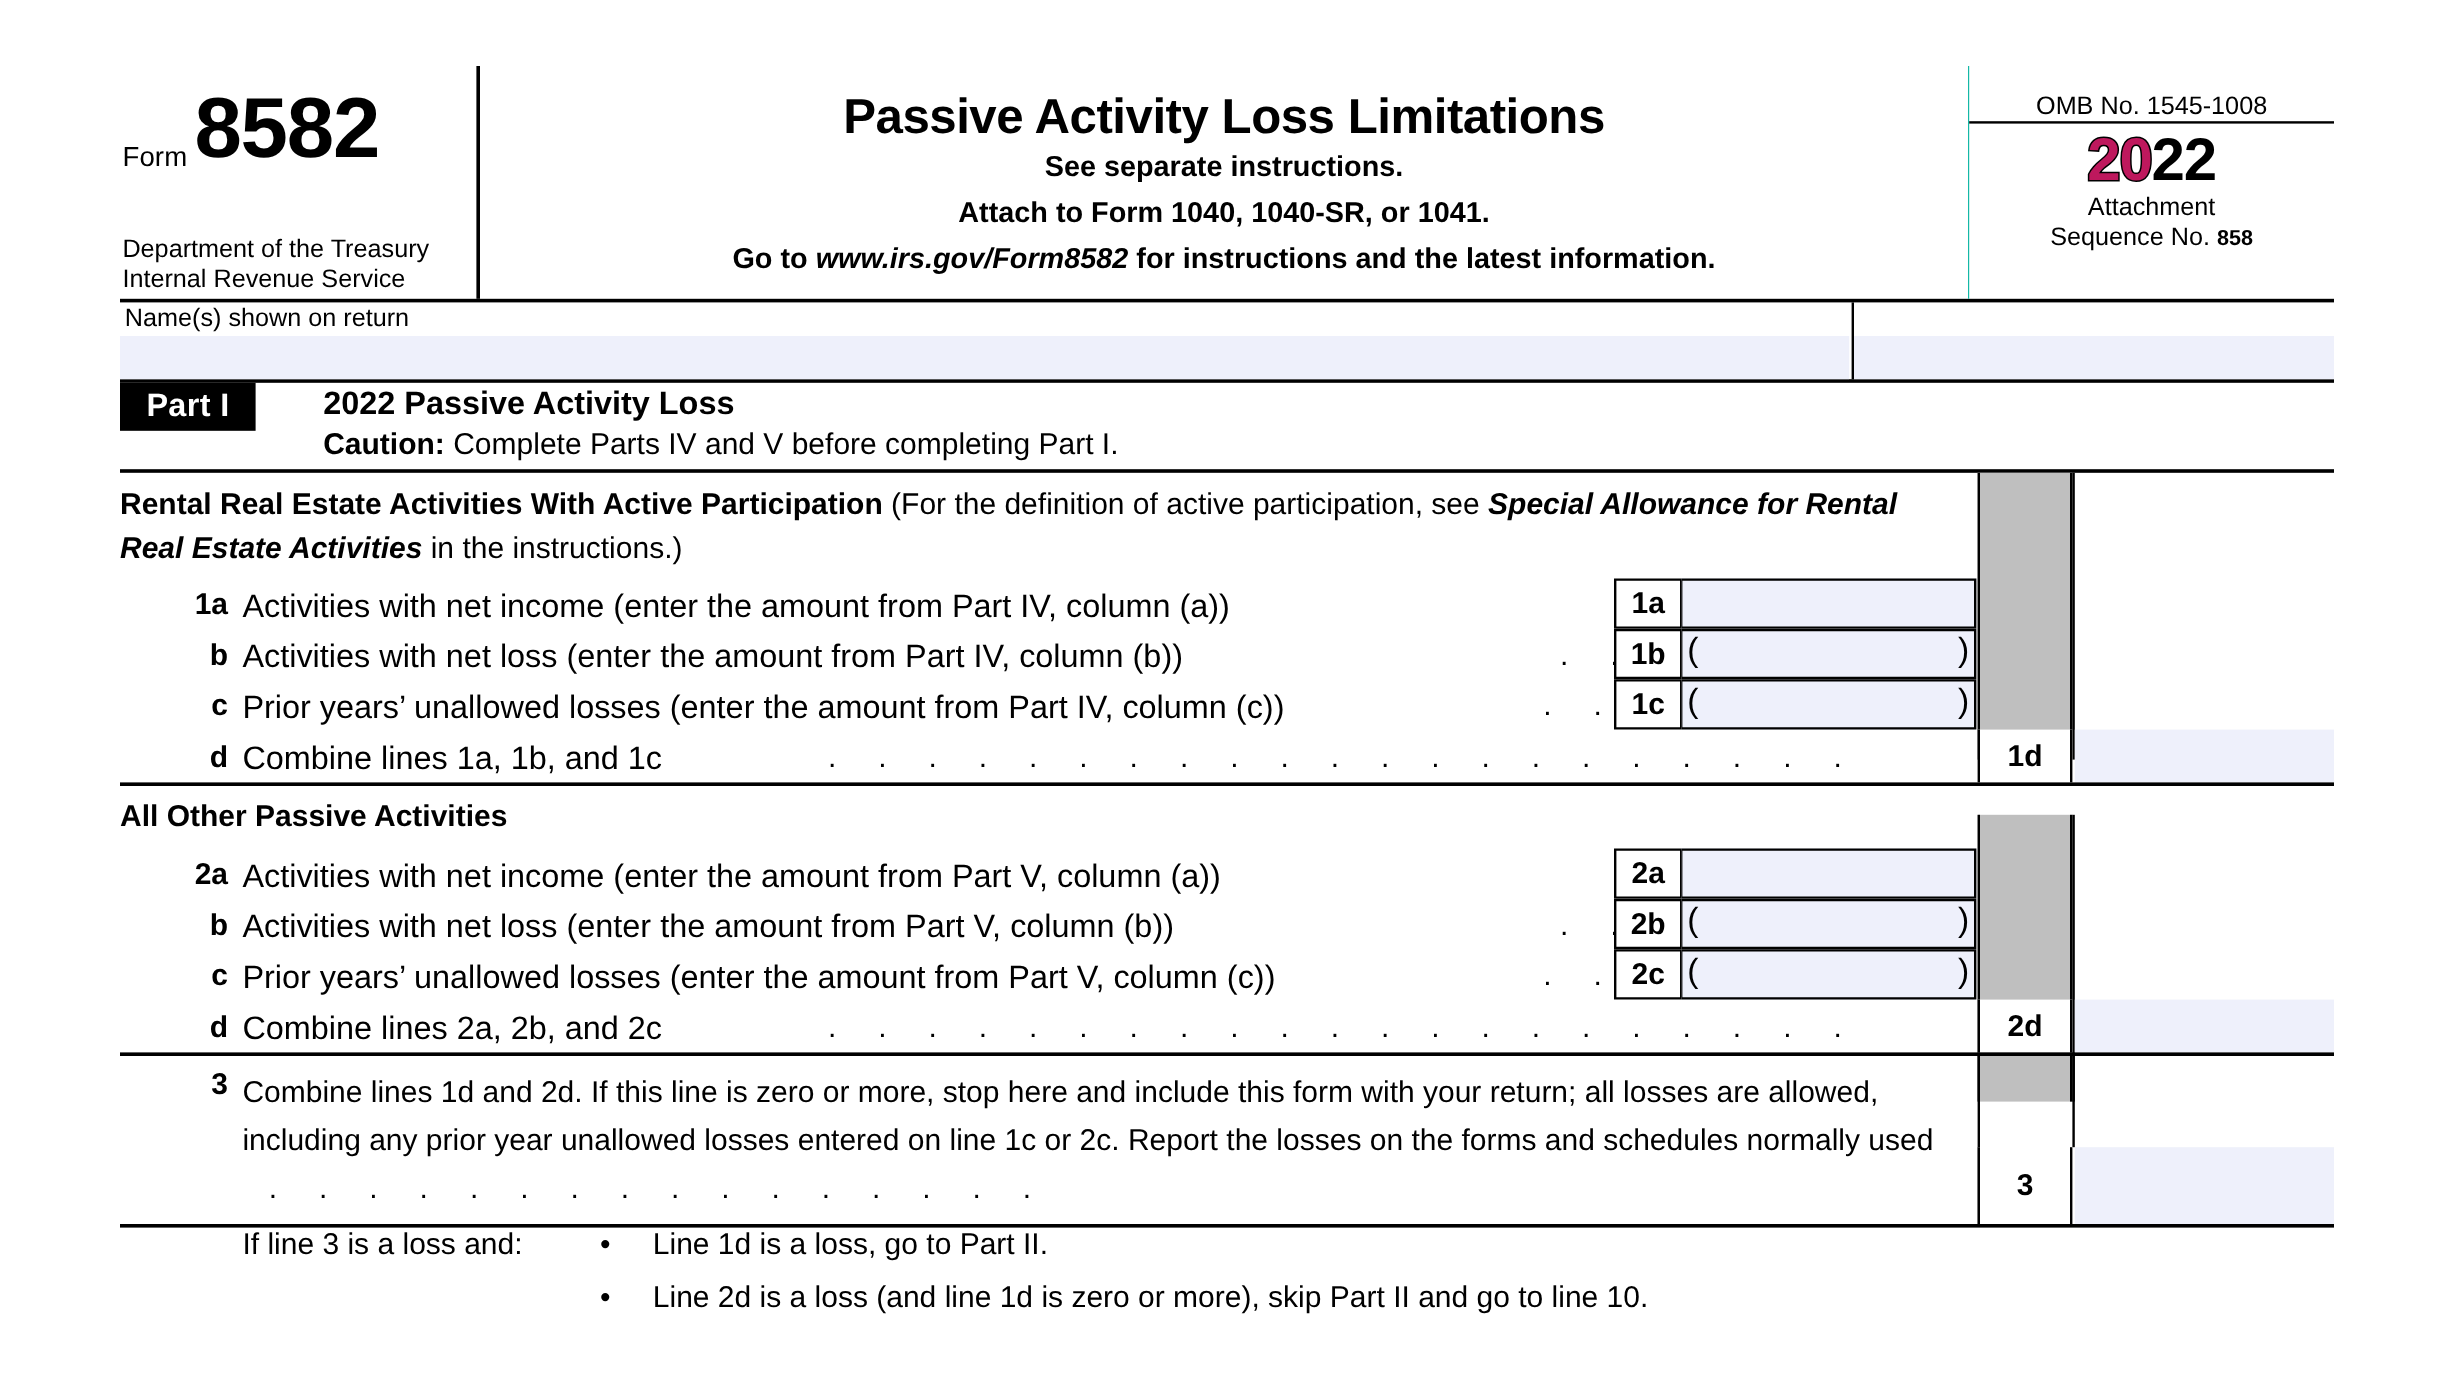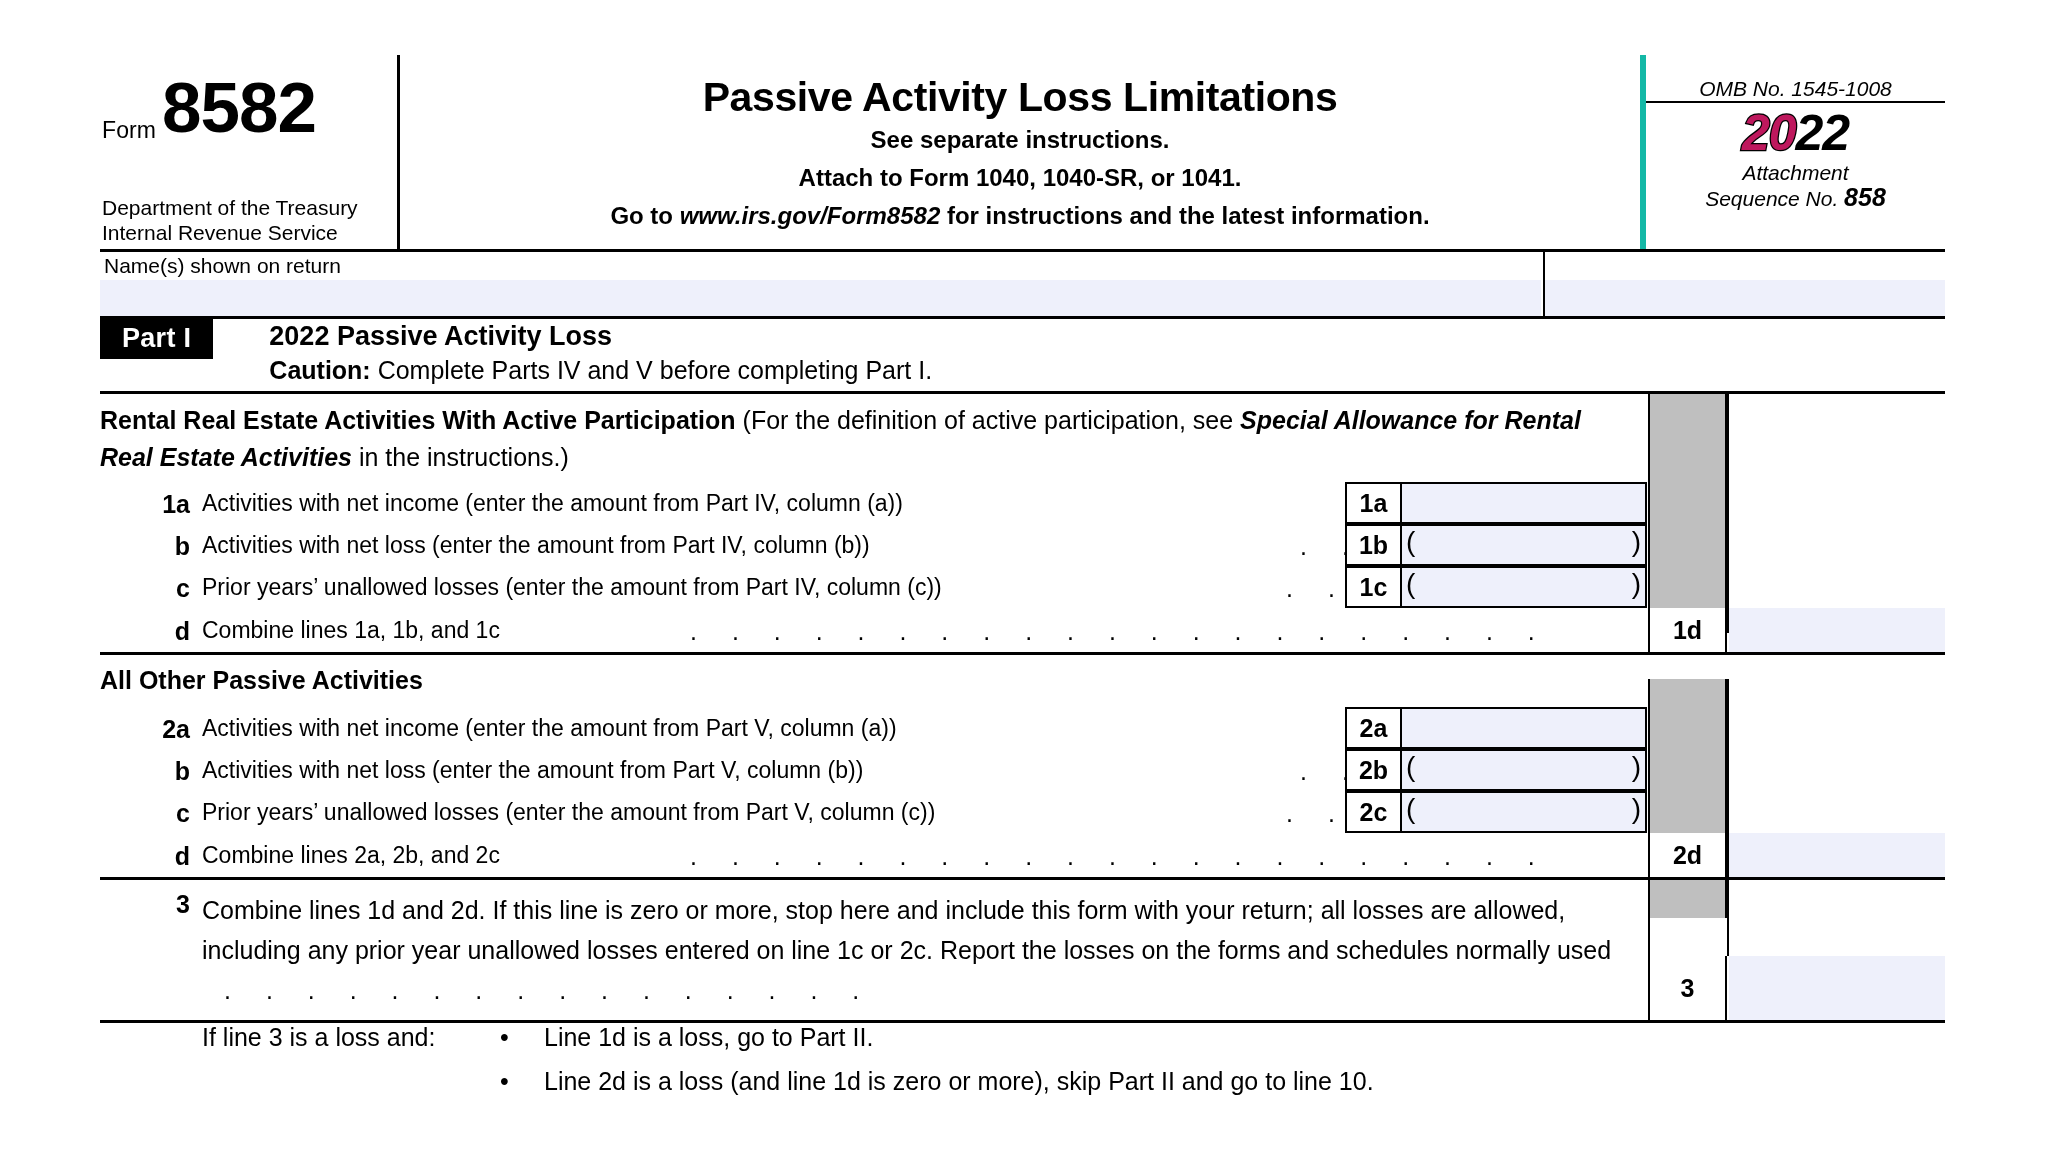--- a/index.html
+++ b/index.html
@@ -72,24 +72,23 @@
   }
   .title-sub {
     font-size: 24px;
     font-weight: bold;
     line-height: 38px;
   }
   .title-sub i { font-style: italic; }
 
   .hdr-right {
     width: 305px;
-    border-left: 6px solid #14b8a6;
-    box-sizing: border-box;
-    position: relative;
-    font-style: italic;
+    border-left: 1px solid #14b8a6;
+    box-sizing: border-box;
+    position: relative;
   }
   .omb {
     font-size: 21px;
     text-align: center;
     padding-top: 22px;
     height: 48px;
     box-sizing: border-box;
     border-bottom: 2px solid #000;
   }
   .yearwrap {
@@ -107,21 +106,21 @@
     color: #be185d;
     -webkit-text-stroke: 2.5px #000;
     paint-order: stroke fill;
   }
   .attach {
     font-size: 21px;
     text-align: center;
     line-height: 25px;
     margin-top: 1px;
   }
-  .attach b { font-size: 25px; margin-top: 48px; }
+  .attach b { font-size: 18px; margin-top: 48px; }
 
   
   .namerow {
     border-top: 3px solid #000;
     display: flex;
     height: 64px;
   }
   .name-left {
     flex: 1;
     border-right: 2px solid #000;
@@ -233,21 +232,21 @@
     top: 8px;
     width: 56px;
     text-align: right;
     font-size: 25px;
     font-weight: bold;
   }
   .ltext {
     position: absolute;
     left: 102px;
     top: 8px;
-    font-size: 23px;
+    font-size: 27px;
     white-space: nowrap;
   }
   .leaders {
     position: absolute;
     top: 8px;
     font-size: 25px;
     letter-spacing: 14px;
     white-space: nowrap;
   }
 

